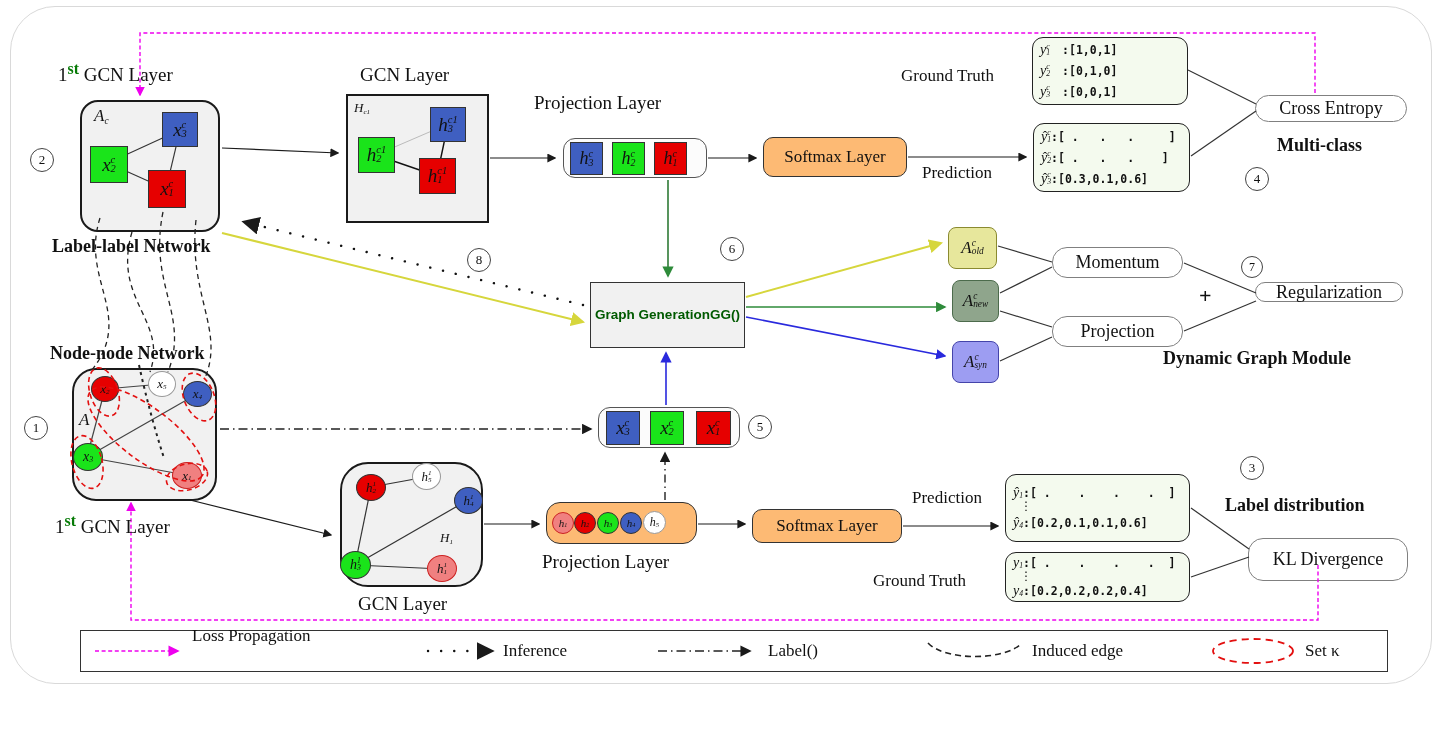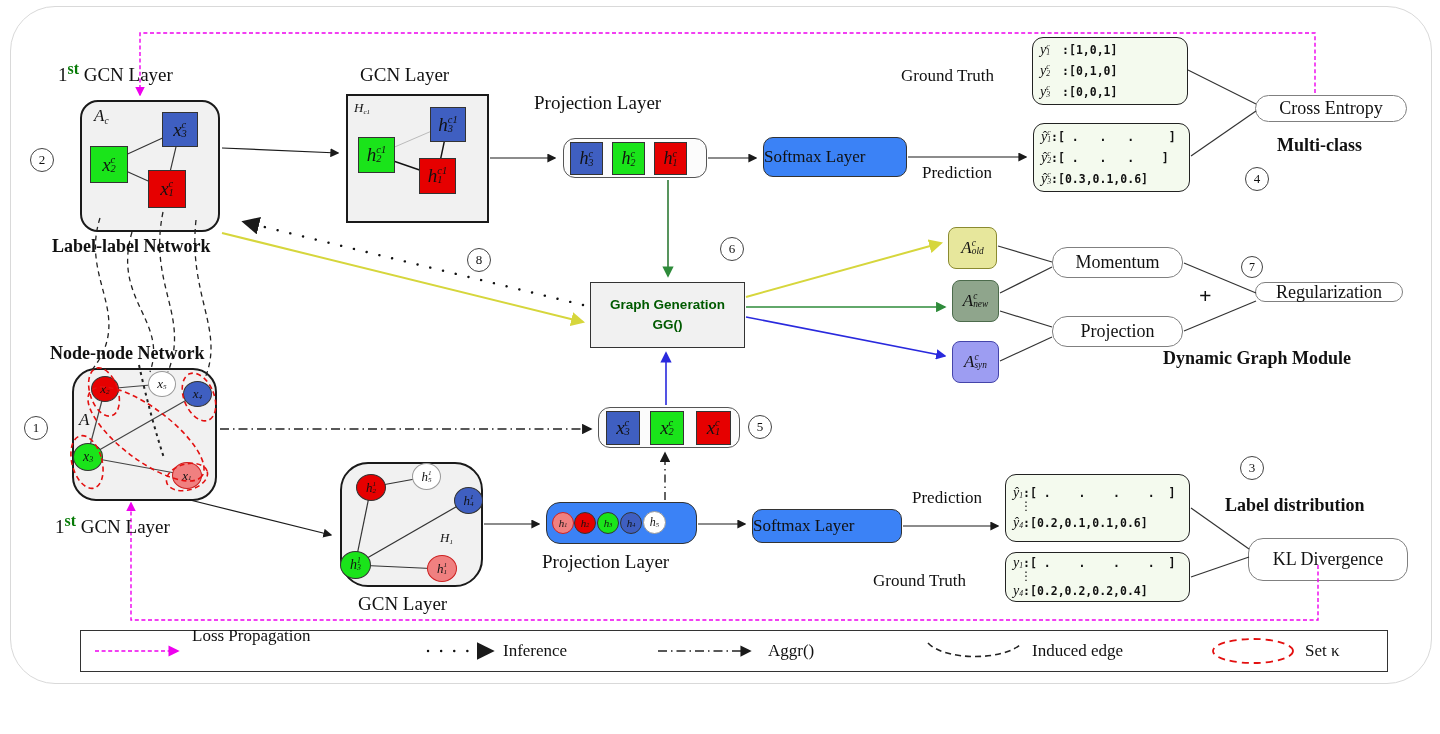--- a/index.html
+++ b/index.html
@@ -5,41 +5,41 @@
   html,body{margin:0;padding:0}
   body{width:1440px;height:734px;background:#fff;position:relative;overflow:hidden;
        font-family:"Liberation Serif",serif;color:#111}
   .frame{position:absolute;left:10px;top:6px;width:1420px;height:676px;border:1.5px solid #d9d9d9;
          border-radius:45px;z-index:0}
   svg.layer{position:absolute;left:0;top:0;pointer-events:none}
   #wires{z-index:2}
   #front{z-index:4}
   .box{position:absolute;box-sizing:border-box;z-index:1}
   .net{background:#f1f1f1;border:2px solid #1a1a1a}
-  .soft{background:#3b82f6;border:1.4px solid #333;border-radius:10px;display:flex;align-items:center;justify-content:flex-start;font-size:17px}
+  .soft{background:#fdba74;border:1.4px solid #333;border-radius:10px;display:flex;align-items:center;justify-content:center;font-size:17px}
   .pill{background:#fff;border:1.2px solid #808080;border-radius:15px;display:flex;align-items:center;justify-content:center;font-size:18px}
   .vbox{background:#f4faee;border:1.5px solid #222;border-radius:11px;display:flex;flex-direction:column;justify-content:center;padding:2px 7px}
   .vrow{display:flex;align-items:center;height:21px;font-size:14px}
   .vrow2{display:flex;align-items:center;height:18px;font-size:14px}
   .vdots{height:12px;font-size:12px;line-height:.7;padding-left:7px}
   .val{font-family:"DejaVu Sans Mono",monospace;font-weight:bold;font-size:11.5px;white-space:pre}
   .gtgap .val{margin-left:12px}
   .node{position:absolute;box-sizing:border-box;z-index:3;display:flex;align-items:center;justify-content:center}
   .sq{border:1px solid #333}
   .ci{border-radius:50%;border:1px solid #333}
   .t{position:absolute;z-index:3;white-space:nowrap}
   .badge{position:absolute;z-index:3;width:22px;height:22px;border:1.3px solid #444;border-radius:50%;
          background:#fff;display:flex;align-items:center;justify-content:center;font-size:13px}
   .mv{font-style:italic}
   .ss{display:inline-flex;flex-direction:column;line-height:.85;font-size:.55em;vertical-align:-.3em;font-style:italic}
   .ss span{display:block;min-height:.8em}
   .title{font-weight:bold;font-size:18px}
   .layerlbl{font-size:19px}
   .grn{color:#067a06;font-weight:bold}
-  .ggbox{background:#f1f1f1;border:1.6px solid #333;display:flex;flex-direction:column;align-items:center;justify-content:center;
+  .ggbox{background:#f1f1f1;border:1.6px solid #333;display:flex;flex-direction:row;align-items:center;justify-content:center;
          font-family:"Liberation Sans",sans-serif;font-weight:bold;color:#005a00;font-size:13.5px;line-height:1.45}
   .abox{display:flex;align-items:center;justify-content:center;font-size:17px;border-radius:8px}
   .lg{font-size:17px}
 </style>
 </head>
 <body>
 
 <div class="frame"></div>
 
 <svg id="wires" class="layer" width="1440" height="734" viewBox="0 0 1440 734">
@@ -558,15 +558,15 @@
 
 <div class="t lg" style="left:912px;top:488px"><span>Prediction</span></div>
 <div class="t lg" style="left:873px;top:571px"><span>Ground Truth</span></div>
 <div class="badge" style="left:1240px;top:456px">
     <span>3</span>
   </div>
 <div class="t title" style="left:1225px;top:495px"><span>Label distribution</span></div>
 
 <div class="t lg" style="left:192px;top:626px"><span>Loss Propagation</span></div>
 <div class="t lg" style="left:503px;top:641px"><span>Inference</span></div>
-<div class="t lg" style="left:768px;top:641px"><span>Aggr()</span></div>
+<div class="t lg" style="left:768px;top:641px"><span>Label()</span></div>
 <div class="t lg" style="left:1032px;top:641px"><span>Induced edge</span></div>
 <div class="t lg" style="left:1305px;top:641px"><span>Set κ</span></div>
 
 </body></html>

